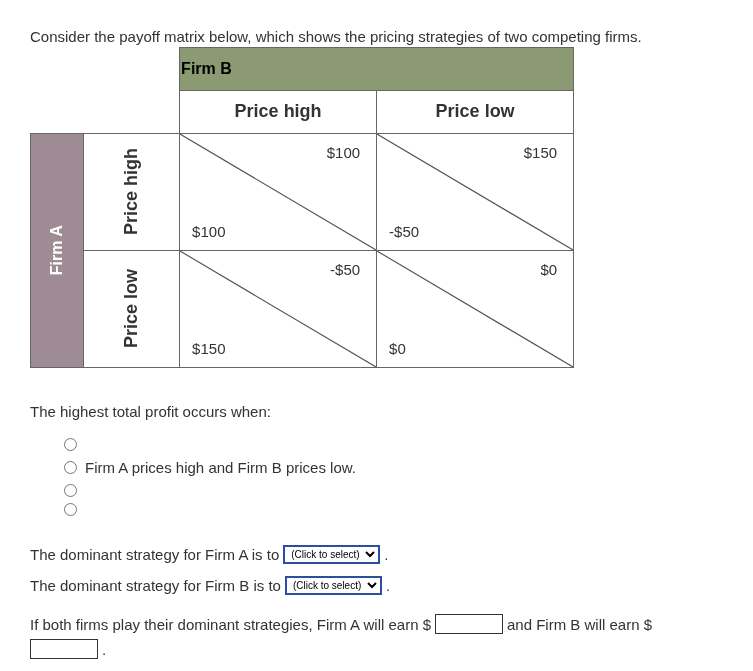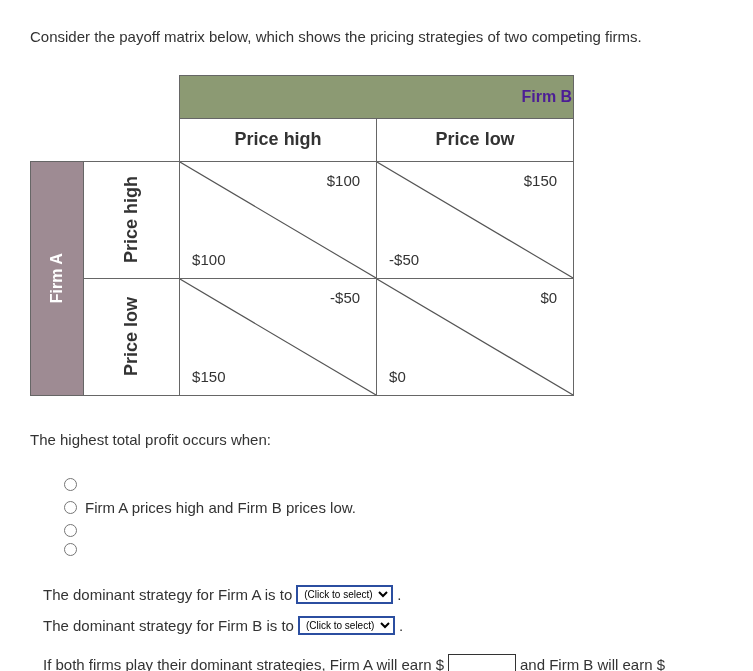--- a/index.html
+++ b/index.html
@@ -1,34 +1,34 @@
 <!DOCTYPE html>
 <html><head>
 <meta charset="utf-8">
 <style>
 body{font-family:Arial,Helvetica,sans-serif;font-size:15px;color:#333;padding:18px 22px;line-height:1.4}
-.prompt-text{margin-bottom:28px}
+.prompt-text{}
 .matrix{display:inline-block;margin-bottom:28px;position:relative}
 table.payoff{border-collapse:collapse}
 .corner-blank{width:40px;height:40px;background:#fff}
 .firm-b-row td,.firm-b-row th{height:40px}
-.firm-b-header{background:#8c9a73;color:#4c1d95;text-align:right;font-weight:600;border:1px solid #666;font-size:16px}
+.firm-b-header{background:#8c9a73;color:#000000;text-align:left;font-weight:600;border:1px solid #666;font-size:16px}
 .firm-a-header{background:#9e8b93;color:#fff;text-align:center;font-weight:600;border:1px solid #666;font-size:16px}
 .rotated{transform:rotate(-90deg);white-space:nowrap;display:inline-block}
 .strat-header{text-align:center;border:1px solid #666;padding:6px 4px;font-size:18px;background:#fff}
 .strat-header-row{width:34px}
 .cell{width:180px;height:100px;border:1px solid #666;position:relative;padding:8px}
 .cell svg{position:absolute;top:0;left:0;width:100%;height:100%}
 .cell .p-top{position:absolute;top:8px;right:16px;font-size:15px}
 .cell .p-bot{position:absolute;bottom:8px;left:12px;font-size:15px}
-.q-block{margin-bottom:28px}
+.q-block{margin-bottom:16px}
 .radios{margin-left:34px;margin-top:14px;margin-bottom:28px}
 .radio-line{display:flex;align-items:center;gap:8px;margin:6px 0}
 .radio-line input{margin:0}
-.dom-line{margin:10px 13px;display:flex;align-items:center;gap:4px;flex-wrap:wrap}
+.dom-line{margin:10px 0;display:flex;align-items:center;gap:4px;flex-wrap:wrap}
 select.click{font-size:10px;border:2px solid #2b4ea0;background:#fff;padding:1px 2px}
 input.fill{width:60px;border:1px solid #333;height:18px;padding:0 3px;font-size:14px}
 </style>
 </head>
 <body>
 
 
 
 <div class="prompt-text">Consider the payoff matrix below, which shows the pricing strategies of two competing firms.</div>
 

